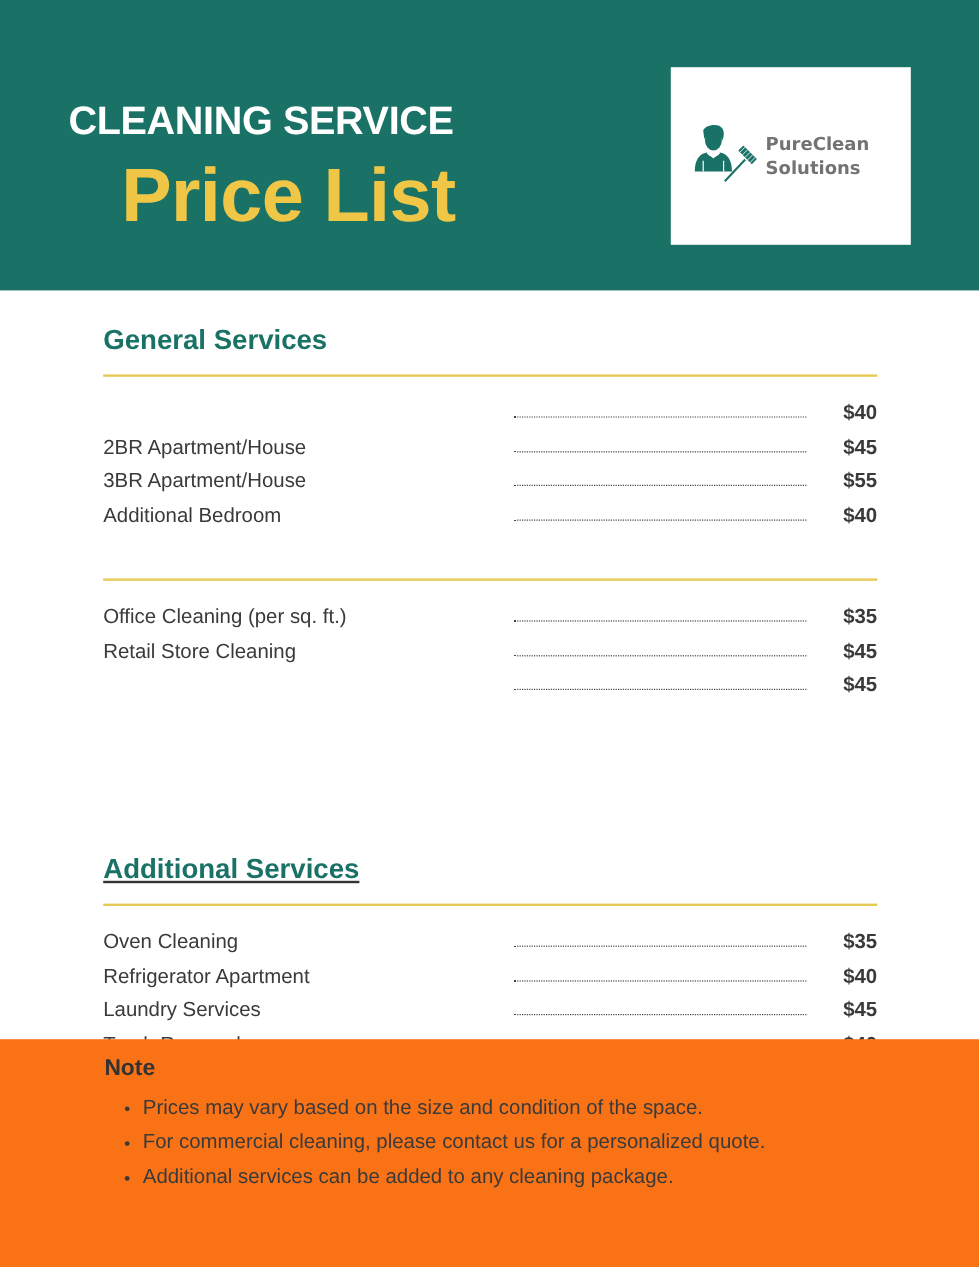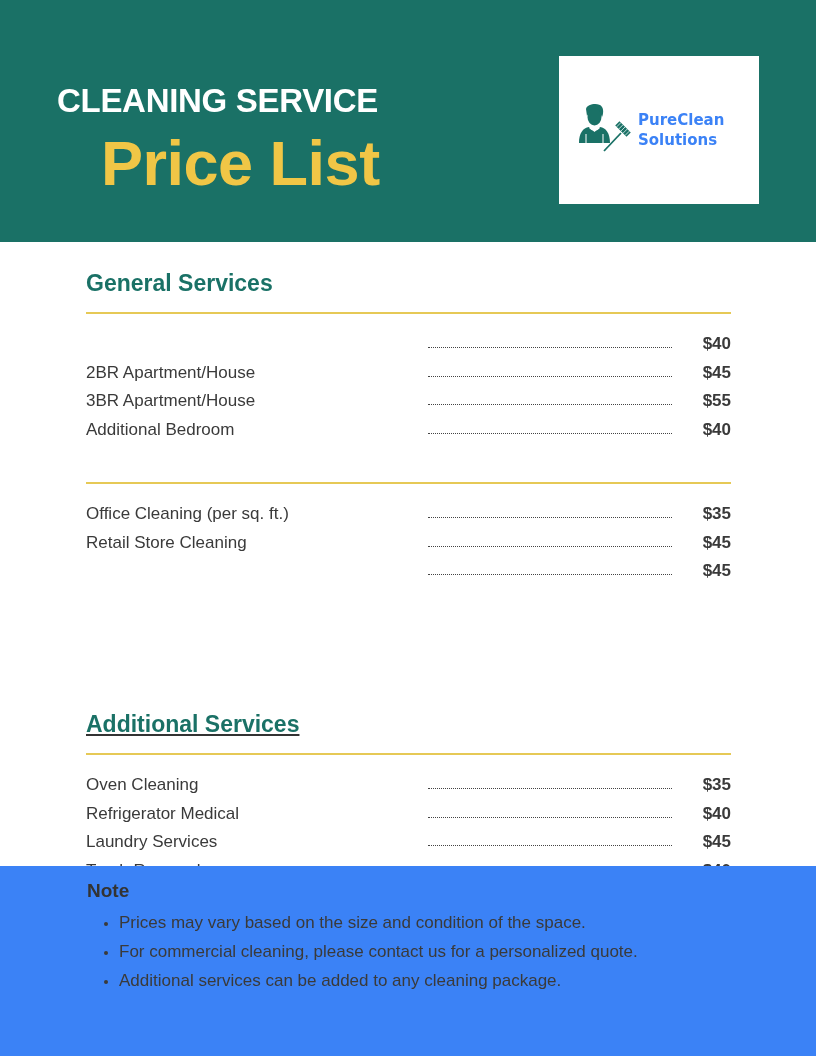--- a/index.html
+++ b/index.html
@@ -26,21 +26,21 @@
       line-height: 74px; white-space: nowrap; margin-left: 46px;
     }
     .logo-box {
       position: absolute; left: 559px; top: 56px; width: 200px; height: 148px;
       background: #ffffff;
     }
     .logo-icon { position: absolute; left: 18px; top: 47px; width: 58px; height: 52px; }
     .logo-text {
       position: absolute; left: 79px; top: 54px;
       font-family: "DejaVu Sans", sans-serif; font-weight: 700; font-size: 15px;
-      line-height: 20px; color: #3b82f6;
+      line-height: 20px; color: #737373;
     }
     .logo-text div { white-space: nowrap; }
 
     .section { position: absolute; left: 86px; width: 645px; }
     .section-title {
       font-family: "Liberation Sans", sans-serif;
       font-size: 23px; font-weight: 700; color: #1a7166; height: 30px; line-height: 30px;
       margin: 0;
     }
     .section-rule { height: 2px; background: #e6c956; margin-top: 14px; }
@@ -53,21 +53,21 @@
     .row .dots {
       position: absolute; left: 342px; width: 244px; top: 17px; height: 0;
       border-top: 1.6px dotted #444444;
     }
     .row .price {
       position: absolute; right: 0; top: 0; font-weight: 700; color: #3a3a3a;
     }
 
     .note {
       position: absolute; left: 0; top: 866px; width: 816px; height: 190px;
-      background: #3b82f6;
+      background: #f97316;
     }
     .note-title {
       position: absolute; left: 87px; top: 14px;
       font-size: 19px; font-weight: 700; color: #333333;
     }
     .note-list {
       position: absolute; left: 100px; top: 42px; margin: 0; padding: 0 0 0 19px;
       font-size: 17px; color: #3a3a3a;
     }
     .note-list li { height: 29px; line-height: 29px; }
@@ -159,21 +159,21 @@
 <div class="section" style="top:709px;text-decoration:underline;">
   <h2 class="section-title">Additional Services</h2>
   <div class="section-rule"></div>
   <div class="rows">
     <div class="row">
       <span class="label">Oven Cleaning</span>
       <span class="dots"></span>
       <span class="price">$35</span>
     </div>
     <div class="row">
-      <span class="label">Refrigerator Medical</span>
+      <span class="label">Refrigerator Apartment</span>
       <span class="dots"></span>
       <span class="price">$40</span>
     </div>
     <div class="row">
       <span class="label">Laundry Services</span>
       <span class="dots"></span>
       <span class="price">$45</span>
     </div>
     <div class="row">
       <span class="label">Trash Removal</span>

